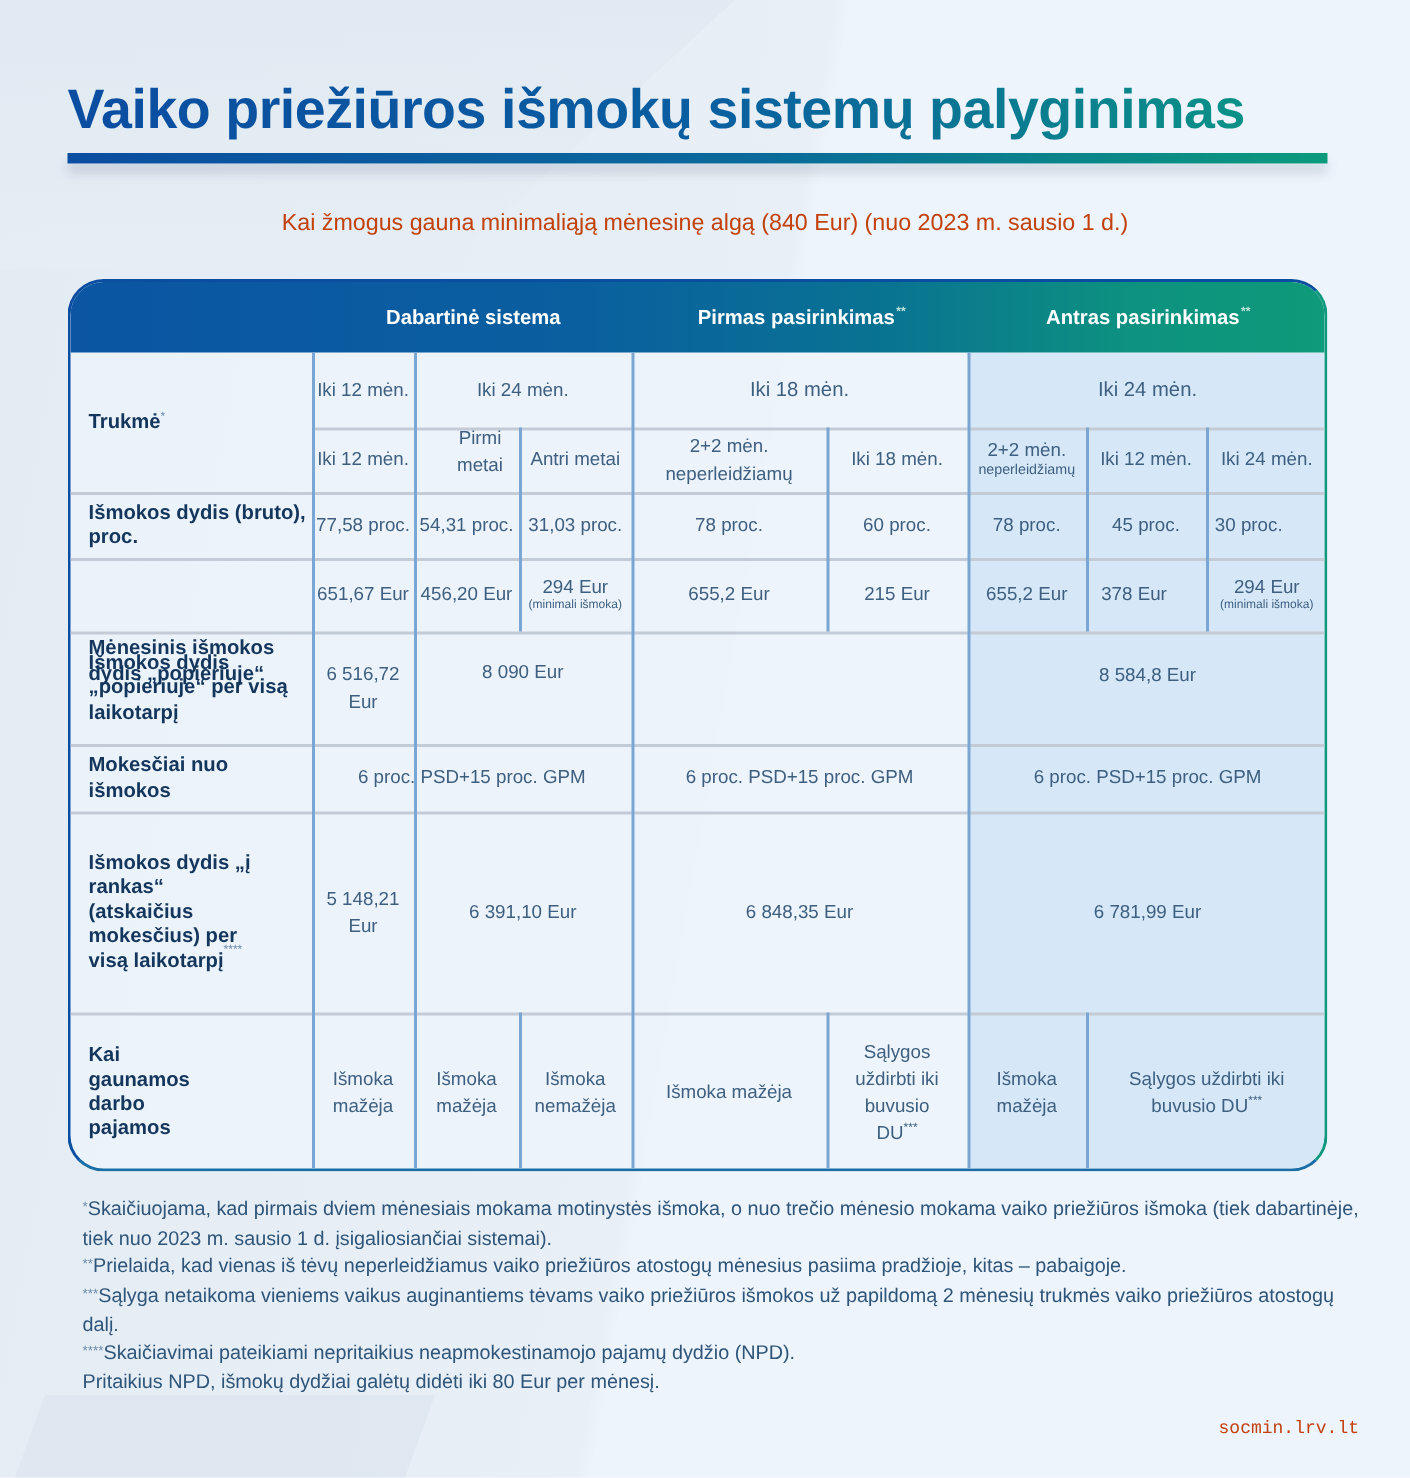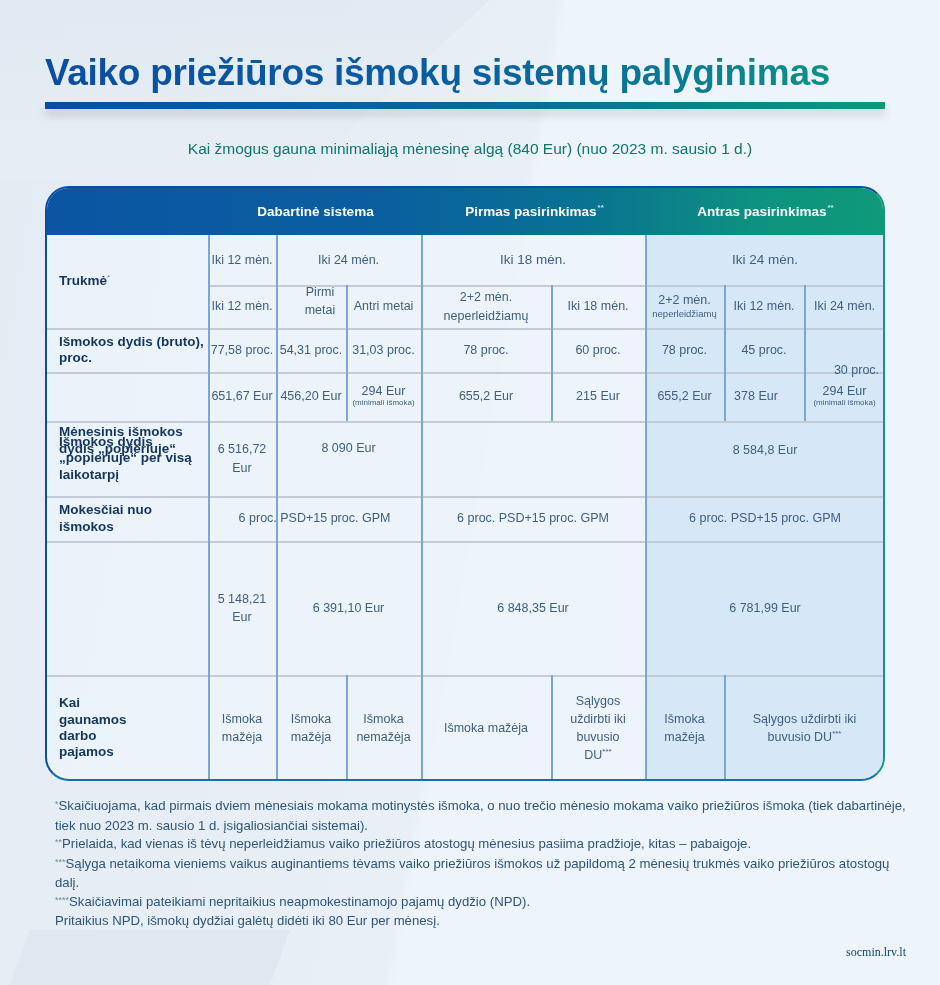--- a/index.html
+++ b/index.html
@@ -29,21 +29,21 @@
     white-space: nowrap;
   }
   .title-bar {
     position: absolute; left: 45px; top: 102px; width: 840px; height: 7px;
     background: linear-gradient(90deg, #0b4da1 0%, #0a6a9a 55%, #0b9a7c 100%);
     box-shadow: 0 6px 8px rgba(40,60,90,.18);
   }
   .subtitle {
     position: absolute; left: 0; width: 940px; top: 140px; text-align: center;
     font-family: "Liberation Sans", sans-serif;
-    font-size: 15.5px; color: #0f766e;
+    font-size: 15.5px; color: #c2410c;
   }
   .table-wrap {
     position: absolute; left: 45px; top: 186px; width: 840px; height: 595px;
     border-radius: 24px 24px 24px 24px;
     border: 2px solid #0b4da1;
     border-right-color: #10997e;
     border-bottom-color: #1a6ea6;
     overflow: hidden;
     background: rgba(236,243,250,.85);
   }
@@ -79,22 +79,22 @@
   .hline { position: absolute; height: 1.5px; background: #c3ccd6; }
   .footnotes {
     position: absolute; left: 55px; top: 797px; width: 860px;
     font-family: "Liberation Sans", sans-serif;
     font-size: 13.2px; line-height: 18.5px; color: #2e5579;
   }
   .footnotes p { margin: 0; }
   .footnotes .star { font-size: 9px; color: #6b88a8; position: relative; top: -3px; }
   .source {
     position: absolute; right: 34px; top: 945px;
-    font-family: Liberation Serif, serif;
-    font-size: 12px; color: #0c4a6e;
+    font-family: Liberation Mono, monospace;
+    font-size: 12px; color: #c2410c;
   }
 </style>
 </head>
 <body>
 
 <div class="bg-deco1"></div>
 <div class="bg-deco2"></div>
 
 <h1 class="title">Vaiko priežiūros išmokų sistemų palyginimas</h1>
 <div class="title-bar"></div>
@@ -159,21 +159,21 @@
   <div class="cell" style="left:757px;width:81px;top:97px;height:43px;">Iki 24 mėn.</div>
 
   <div class="lbl" style="top:140px;height:44px;width:150px;">Išmokos dydis (bruto), proc.</div>
   <div class="cell" style="left:161px;width:68px;top:140px;height:44px;">77,58 proc.</div>
   <div class="cell" style="left:229px;width:70px;top:140px;height:44px;">54,31 proc.</div>
   <div class="cell" style="left:299px;width:75px;top:140px;height:44px;">31,03 proc.</div>
   <div class="cell" style="left:374px;width:130px;top:140px;height:44px;">78 proc.</div>
   <div class="cell" style="left:504px;width:94px;top:140px;height:44px;">60 proc.</div>
   <div class="cell" style="left:598px;width:79px;top:140px;height:44px;">78 proc.</div>
   <div class="cell" style="left:677px;width:80px;top:140px;height:44px;">45 proc.</div>
-  <div class="cell" style="left:769px;width:81px;top:140px;height:44px;margin-top:20px;">30 proc.</div>
+  <div class="cell" style="left:745px;width:81px;top:140px;height:44px;">30 proc.</div>
 
   <div class="lbl" style="top:184px;height:49px;width:150px;margin-top:44px;">Mėnesinis išmokos dydis „popieriuje“</div>
   <div class="cell" style="left:161px;width:68px;top:184px;height:49px;">651,67 Eur</div>
   <div class="cell" style="left:229px;width:70px;top:184px;height:49px;">456,20 Eur</div>
   <div class="cell" style="left:299px;width:75px;top:184px;height:49px;flex-direction:column;line-height:1.15;">
       <span>294 Eur</span>
       <small>(minimali išmoka)</small>
     </div>
   <div class="cell" style="left:374px;width:130px;top:184px;height:49px;">655,2 Eur</div>
   <div class="cell" style="left:504px;width:94px;top:184px;height:49px;">215 Eur</div>
@@ -187,20 +187,23 @@
   <div class="lbl" style="top:233px;height:75px;width:140px;">Išmokos dydis „popieriuje“ per visą laikotarpį</div>
   <div class="cell" style="left:161px;width:68px;top:233px;height:75px;">6 516,72 Eur</div>
   <div class="cell" style="left:229px;width:145px;top:233px;height:54px;">8 090 Eur</div>
   <div class="cell" style="left:598px;width:240px;top:233px;height:59px;">8 584,8 Eur</div>
 
   <div class="lbl" style="top:308px;height:45px;width:120px;">Mokesčiai nuo išmokos</div>
   <div class="cell" style="left:161px;width:213px;top:308px;height:45px;">6 proc. PSD+15 proc. GPM</div>
   <div class="cell" style="left:374px;width:224px;top:308px;height:45px;">6 proc. PSD+15 proc. GPM</div>
   <div class="cell" style="left:598px;width:240px;top:308px;height:45px;">6 proc. PSD+15 proc. GPM</div>
 
+  <div class="lbl" style="top:353px;height:134px;width:120px;">
+      <span><span>Išmokos dydis „į rankas“ (atskaičius mokesčius) per visą laikotarpį</span><sup>****</sup></span>
+    </div>
   <div class="cell" style="left:161px;width:68px;top:353px;height:134px;">5 148,21 Eur</div>
   <div class="cell" style="left:229px;width:145px;top:353px;height:134px;">6 391,10 Eur</div>
   <div class="cell" style="left:374px;width:224px;top:353px;height:134px;">6 848,35 Eur</div>
   <div class="cell" style="left:598px;width:240px;top:353px;height:134px;">6 781,99 Eur</div>
 
   <div class="lbl" style="top:487px;height:106px;width:90px;">Kai gaunamos darbo pajamos</div>
   <div class="cell" style="left:161px;width:68px;top:487px;height:106px;">Išmoka mažėja</div>
   <div class="cell" style="left:229px;width:70px;top:487px;height:106px;">Išmoka mažėja</div>
   <div class="cell" style="left:299px;width:75px;top:487px;height:106px;">Išmoka nemažėja</div>
   <div class="cell" style="left:374px;width:130px;top:487px;height:106px;">Išmoka mažėja</div>

